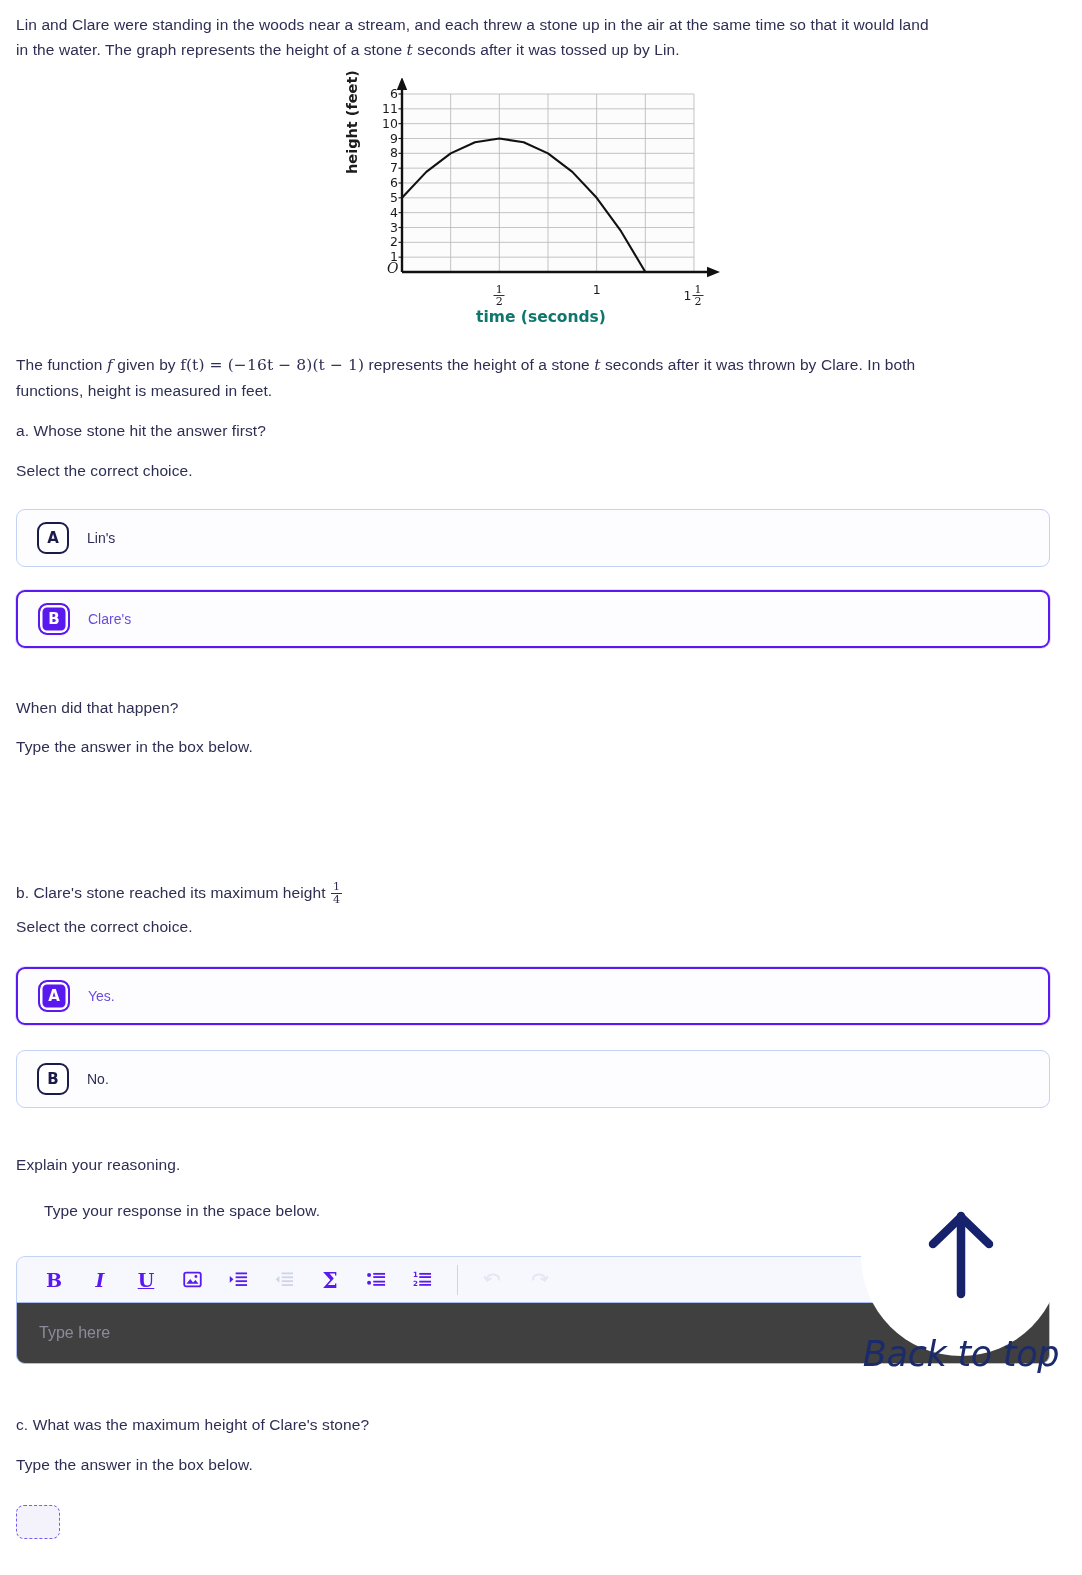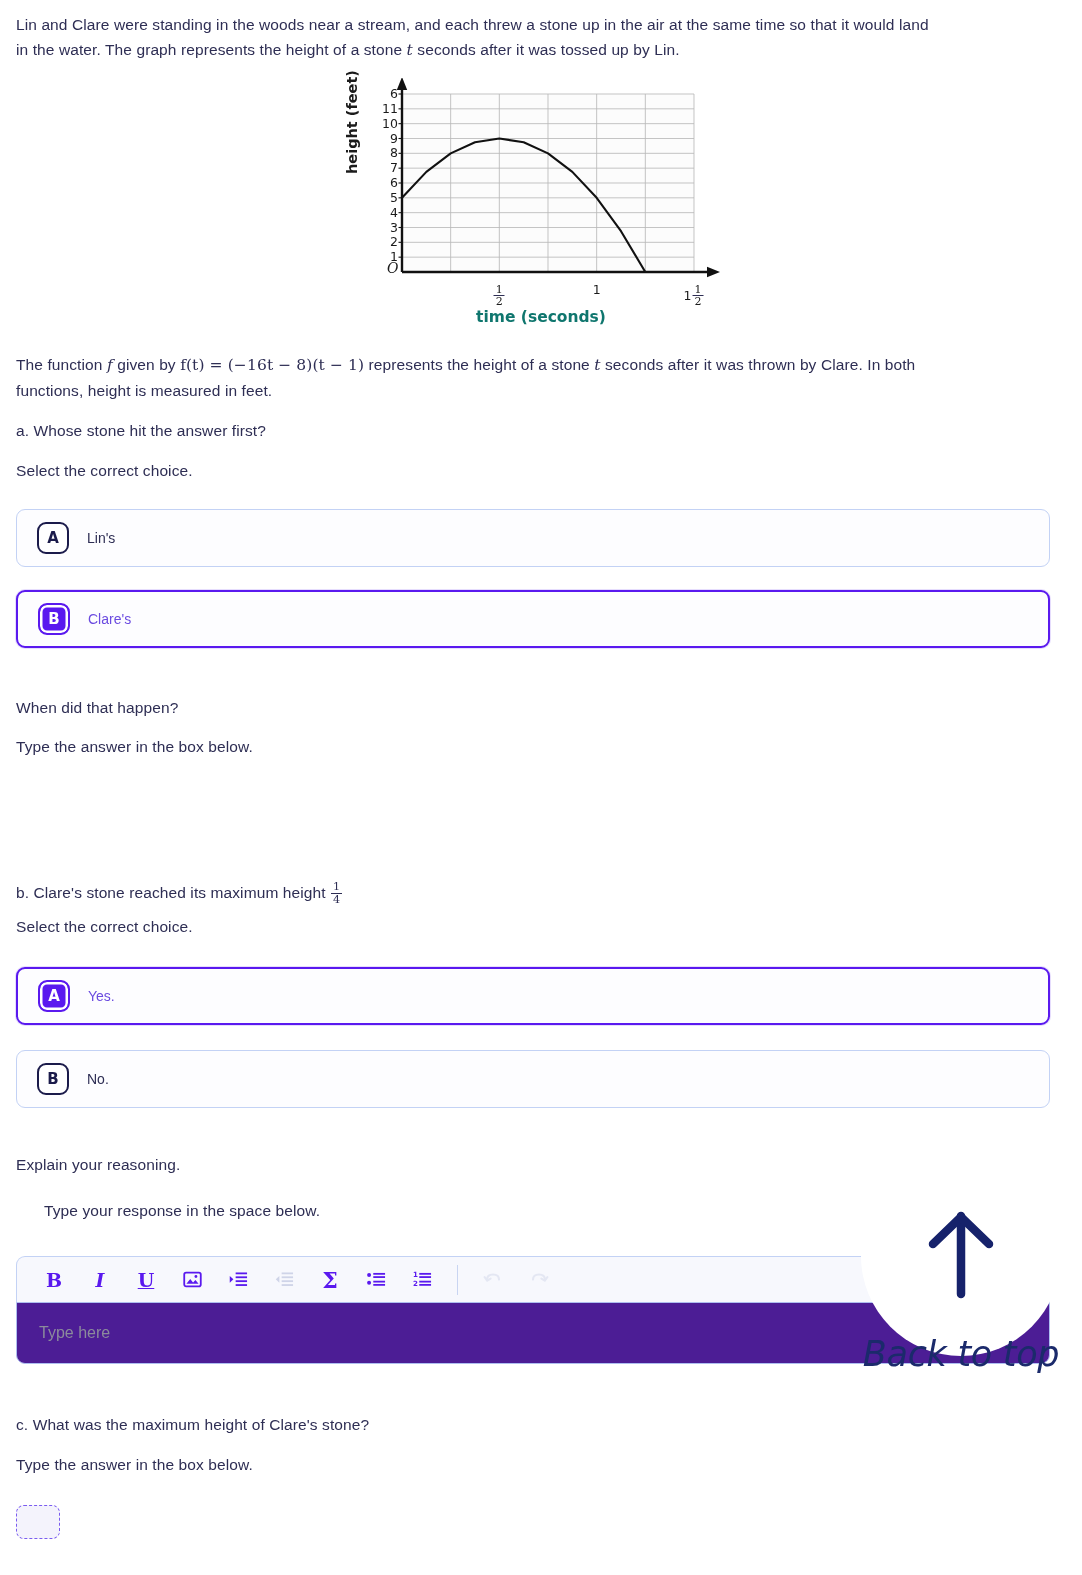--- a/index.html
+++ b/index.html
@@ -223,21 +223,21 @@
   .tb-sep {
     width: 1.4px;
     height: 30px;
     background: #c9d5f2;
     margin: 0 12px;
   }
   .editor-body {
     height: 62px;
     border: 1.4px solid #aebef0;
     border-radius: 0 0 9px 9px;
-    background: #4c1d95;
+    background: #404040;
     display: flex;
     align-items: center;
     padding-left: 22px;
     font-size: 16px;
     color: #8b8b9c;
   }
 
   
   .btt {
     position: absolute;

